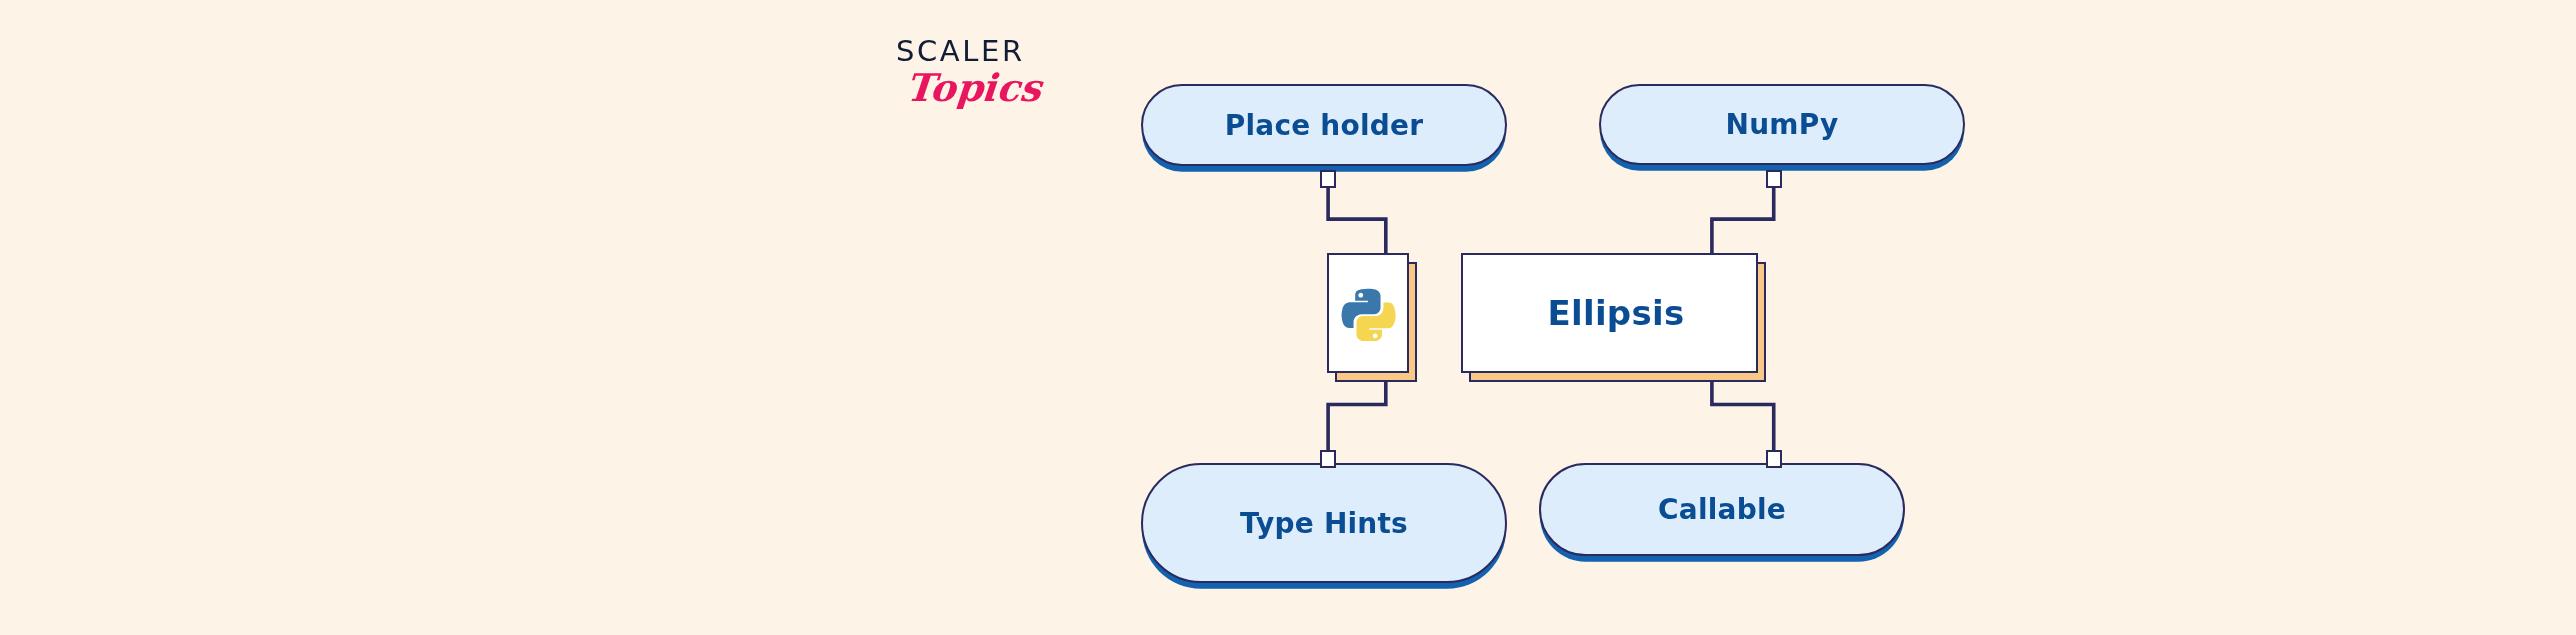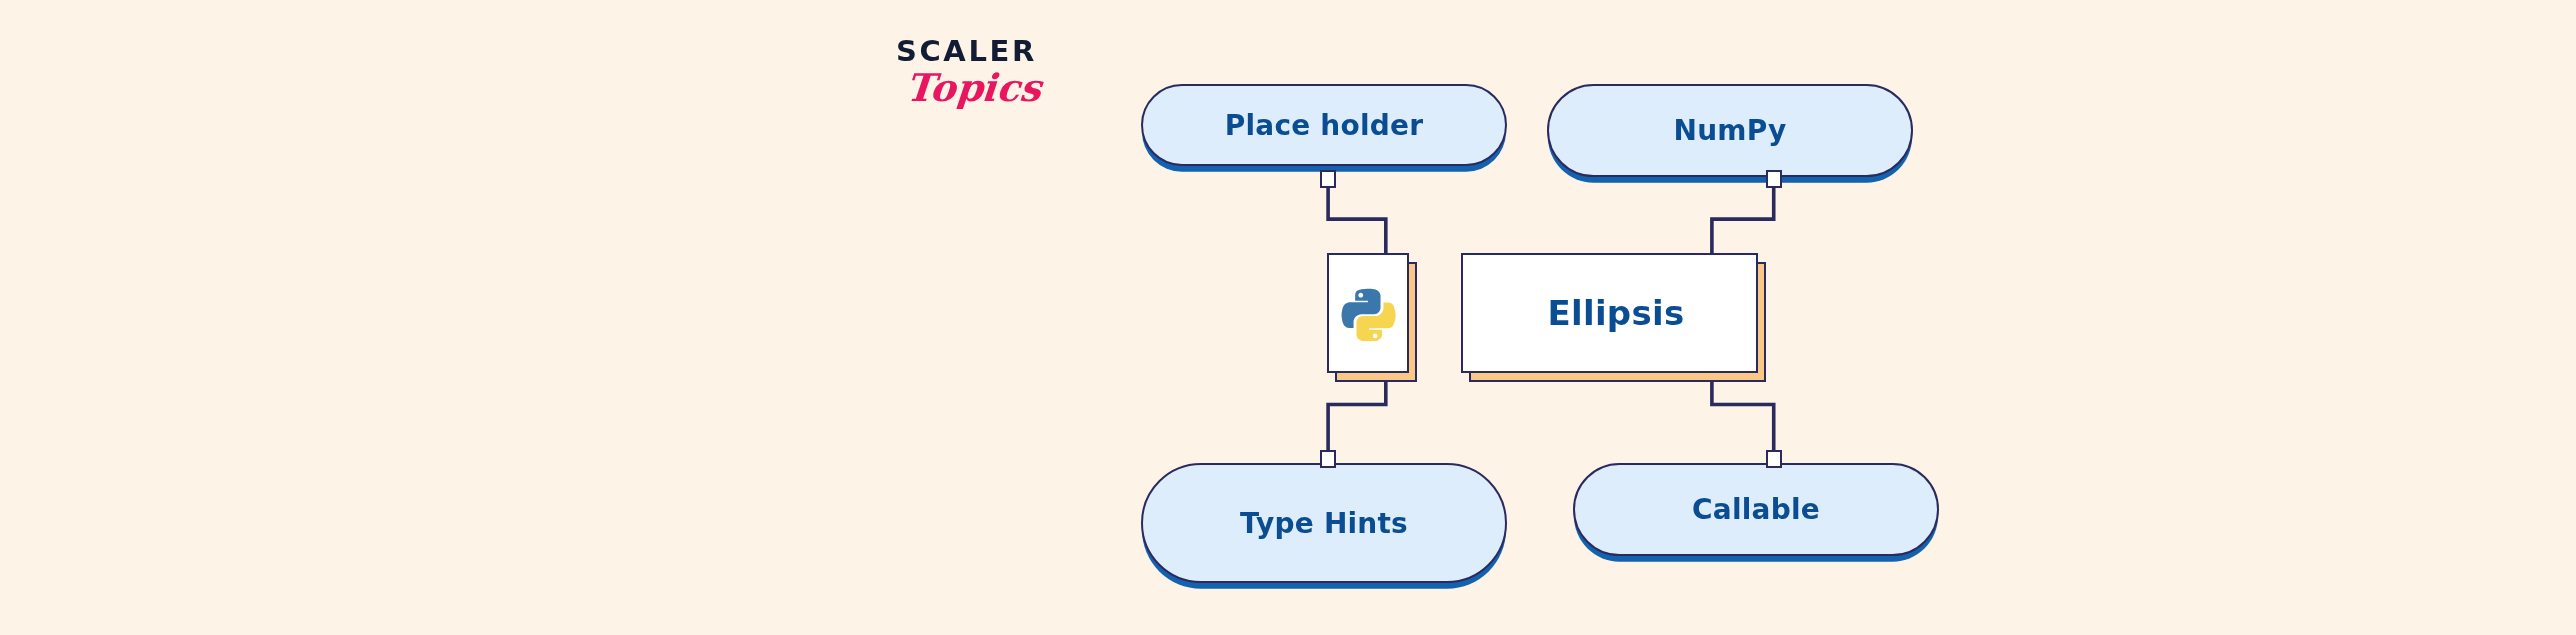--- a/index.html
+++ b/index.html
@@ -28,21 +28,21 @@
   #brand {
     position: absolute;
     left: 896px;
     top: 37px;
     width: 155px;
     height: 88px;
     user-select: none;
   }
   #brand .brand-scaler {
     font-family: "DejaVu Sans", sans-serif;
-    font-weight: 700;
+    font-weight: 400;
     font-size: 29px;
     letter-spacing: 2.6px;
     color: #121c35;
     line-height: 1;
     white-space: nowrap;
   }
   #brand .brand-topics {
     font-family: "DejaVu Serif", serif;
     font-style: italic;
     font-weight: 700;
@@ -79,23 +79,23 @@
   .pill-label {
     font-family: "DejaVu Sans", sans-serif;
     font-weight: 700;
     font-size: 28px;
     color: #0b4d93;
     letter-spacing: 0.2px;
     white-space: nowrap;
   }
 
   #pill-placeholder { left: 1141px; top: 84px;  width: 366px; height: 82px; }
-  #pill-numpy       { left: 1547px; top: 84px;  width: 366px; height: 93px; }
+  #pill-numpy       { left: 1599px; top: 84px;  width: 366px; height: 81px; }
   #pill-typehints   { left: 1141px; top: 463px;  width: 366px; height: 120px; }
-  #pill-callable    { left: 1573px; top: 463px;  width: 366px; height: 93px; }
+  #pill-callable    { left: 1539px; top: 463px;  width: 366px; height: 93px; }
 
   
   .joint {
     position: absolute;
     width: 15.5px;
     height: 17.5px;
     background: #ffffff;
     border: 2.1px solid #2b2a5e;
     box-sizing: border-box;
     z-index: 6;

